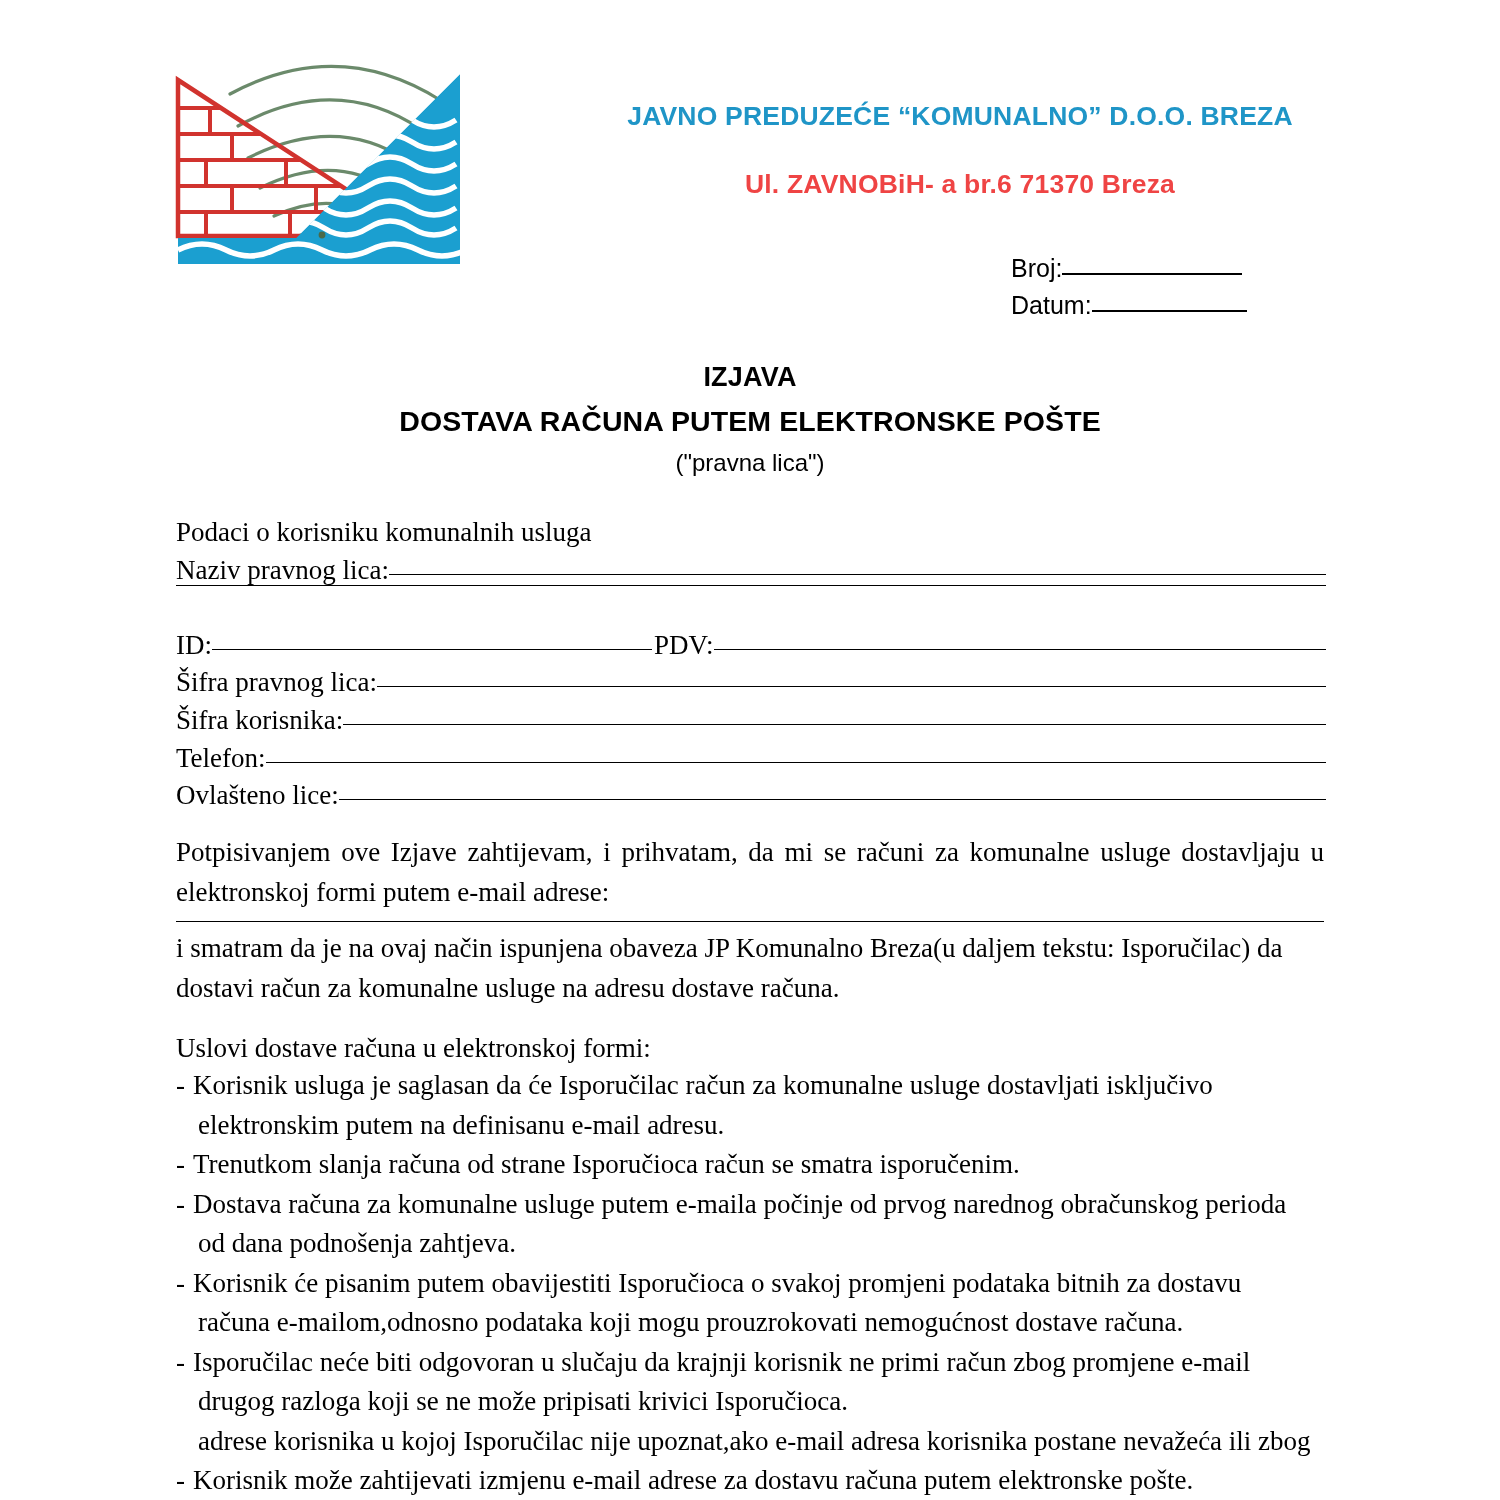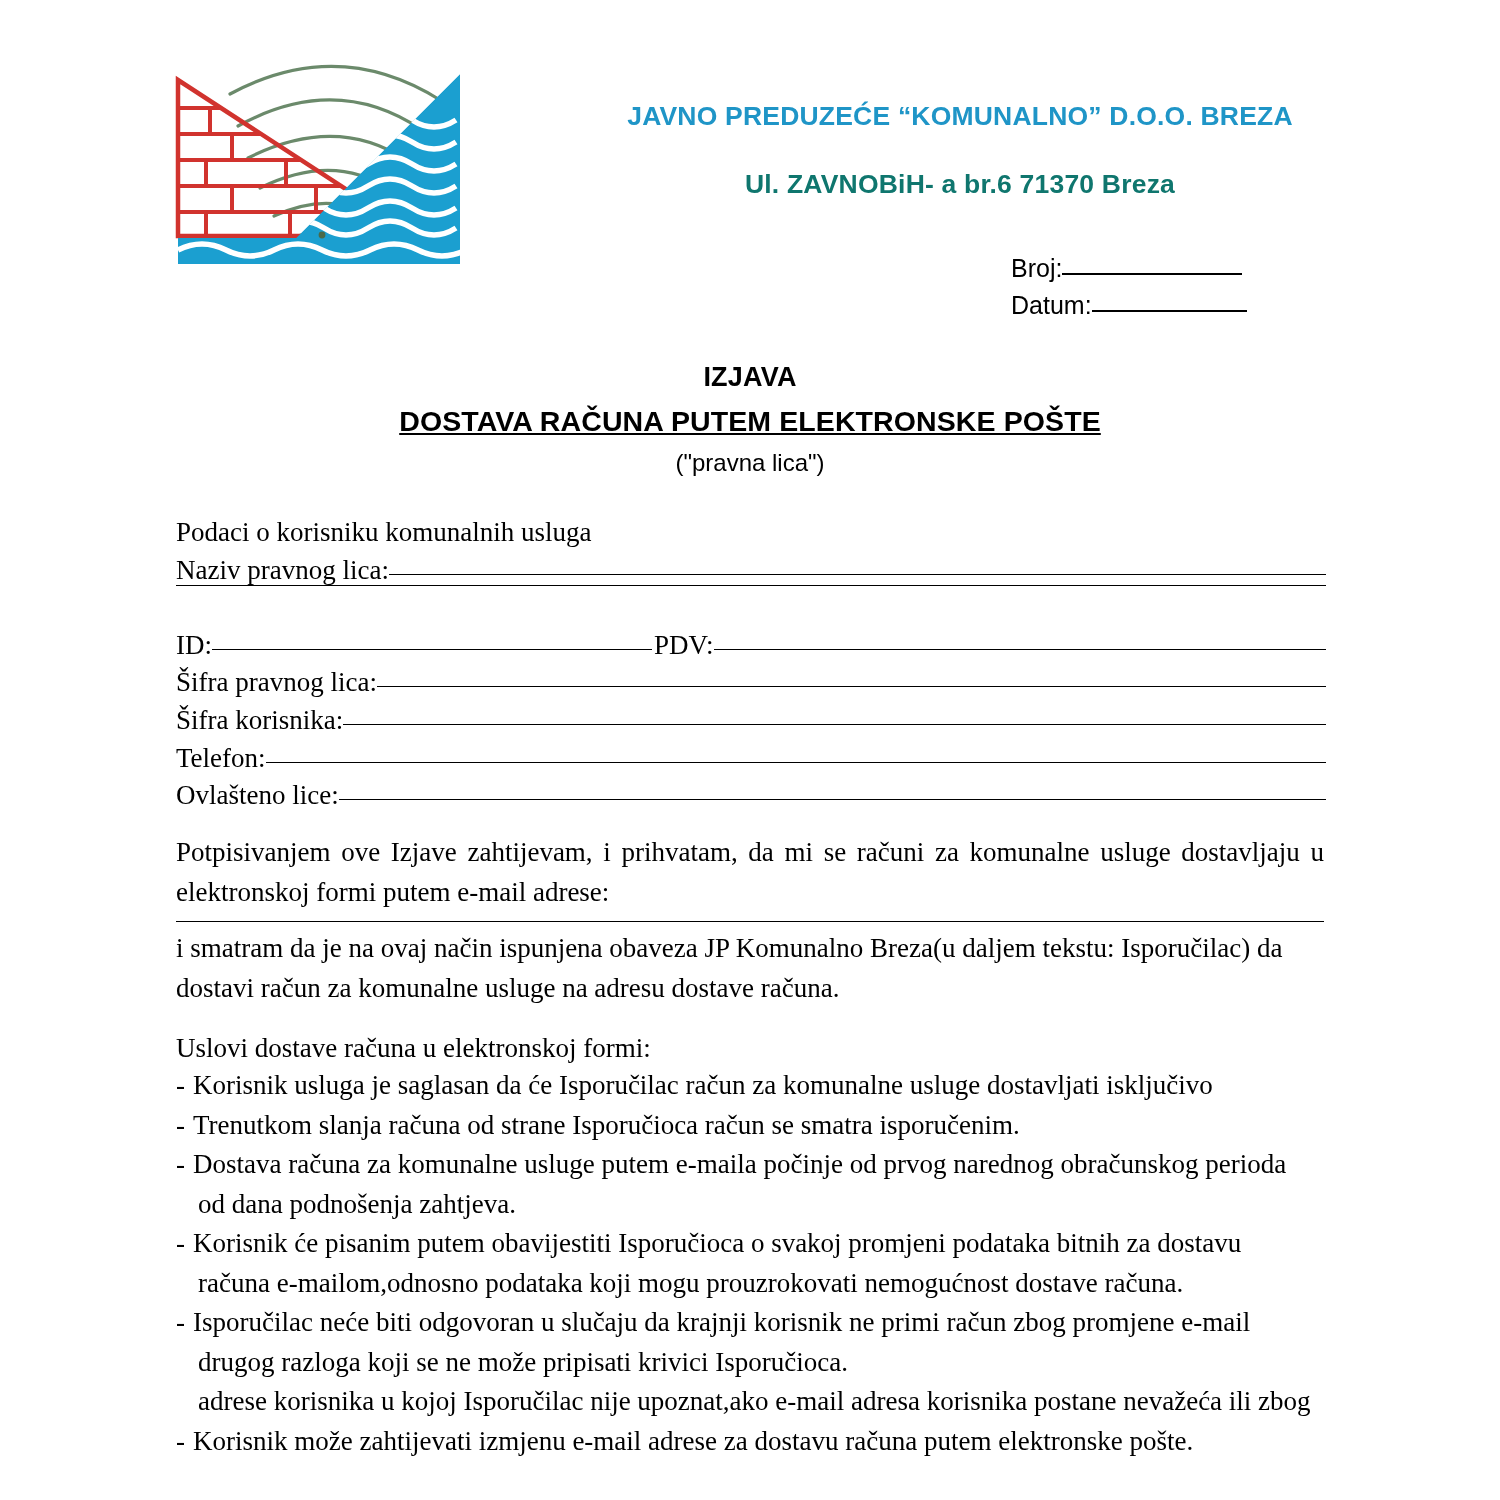--- a/index.html
+++ b/index.html
@@ -92,21 +92,20 @@
   .doc-subtitle {
     position: absolute;
     left: 0;
     top: 405px;
     width: 1500px;
     text-align: center;
     font-family: "Liberation Sans", "DejaVu Sans", sans-serif;
     font-weight: bold;
     font-size: 28.5px;
     letter-spacing: 0.1px;
-    text-decoration: underline;
   }
   .doc-note {
     position: absolute;
     left: 0;
     top: 449px;
     width: 1500px;
     text-align: center;
     font-family: "Liberation Sans", "DejaVu Sans", sans-serif;
     font-size: 24px;
   }
@@ -278,21 +277,21 @@
         <rect x="8" y="200" width="282" height="26" fill="#1b9fd0"></rect>
         <path d="M8 212 q24 -12 48 0 t48 0 t48 0 t48 0 t48 0 t48 0" fill="none" stroke="#ffffff" stroke-width="5.5"></path>
       </g>
 
       <circle cx="152" cy="197" r="3.4" fill="#4a6a4a"></circle>
     </svg>
   </div>
 
   <div class="org-header">
     <div class="org-line1" style="color: rgb(31, 149, 199);">JAVNO PREDUZEĆE “KOMUNALNO” D.O.O. BREZA</div>
-    <div class="org-line2" style="color: #0f766e; margin-top: 36px;">Ul. ZAVNOBiH- a br.6   71370  Breza</div>
+    <div class="org-line2" style="color: #ef4444; margin-top: 36px;">Ul. ZAVNOBiH- a br.6   71370  Breza</div>
   </div>
 
   <div class="meta-block">
     <span class="meta-row">
       <span class="meta-label">Broj:</span><span class="meta-rule broj"></span>
     </span>
     <span class="meta-row">
       <span class="meta-label">Datum:</span><span class="meta-rule datum"></span>
     </span>
   </div>
@@ -350,20 +349,21 @@
   <div class="para para-2">i smatram da je na ovaj način ispunjena obaveza JP Komunalno Breza(u daljem tekstu: Isporučilac) da dostavi račun za komunalne usluge na adresu dostave računa.</div>
 
   <div class="cond-head">Uslovi dostave računa u elektronskoj formi:</div>
 
   <div class="cond-list">
 
     <div class="cond-item">
       <span class="cond-dash">-</span>
       <span class="cond-text">
         <span>Korisnik usluga je saglasan da će Isporučilac račun za komunalne usluge dostavljati isključivo</span>
+        <span class="cont">elektronskim putem na definisanu e-mail adresu.</span>
       </span>
     </div>
 
     <div class="cond-item">
       <span class="cond-dash">-</span>
       <span class="cond-text">
         <span>Trenutkom slanja računa od strane Isporučioca račun se smatra isporučenim.</span>
       </span>
     </div>
 

